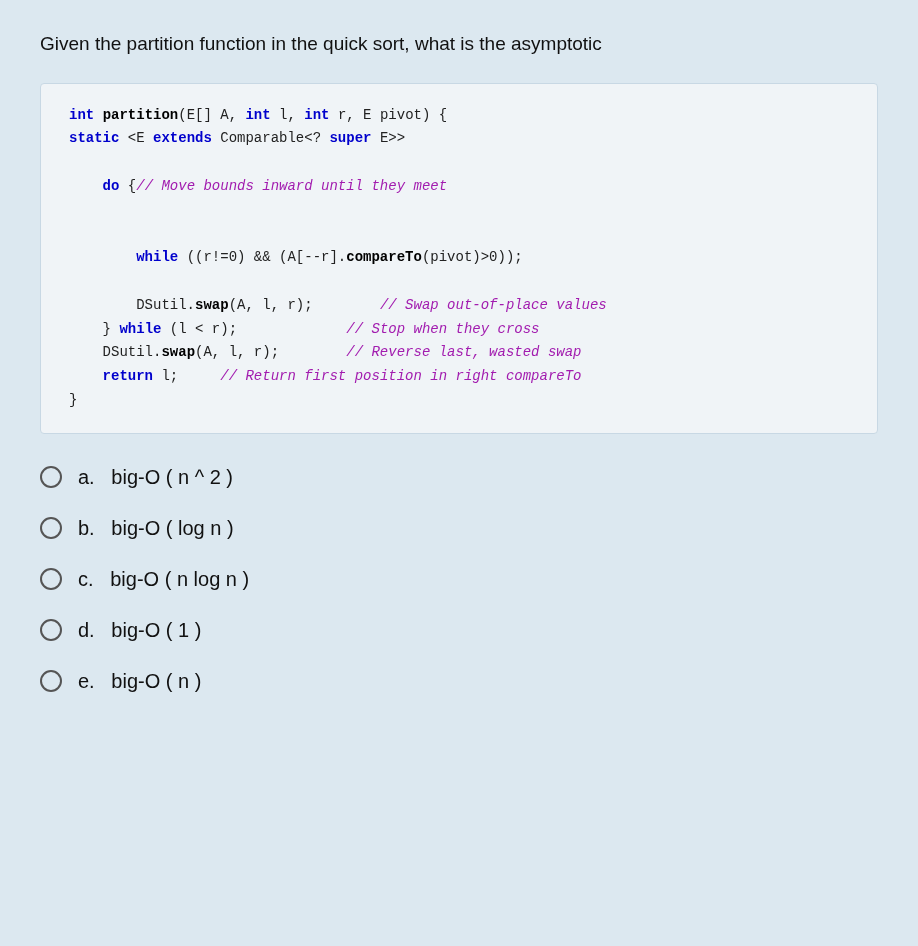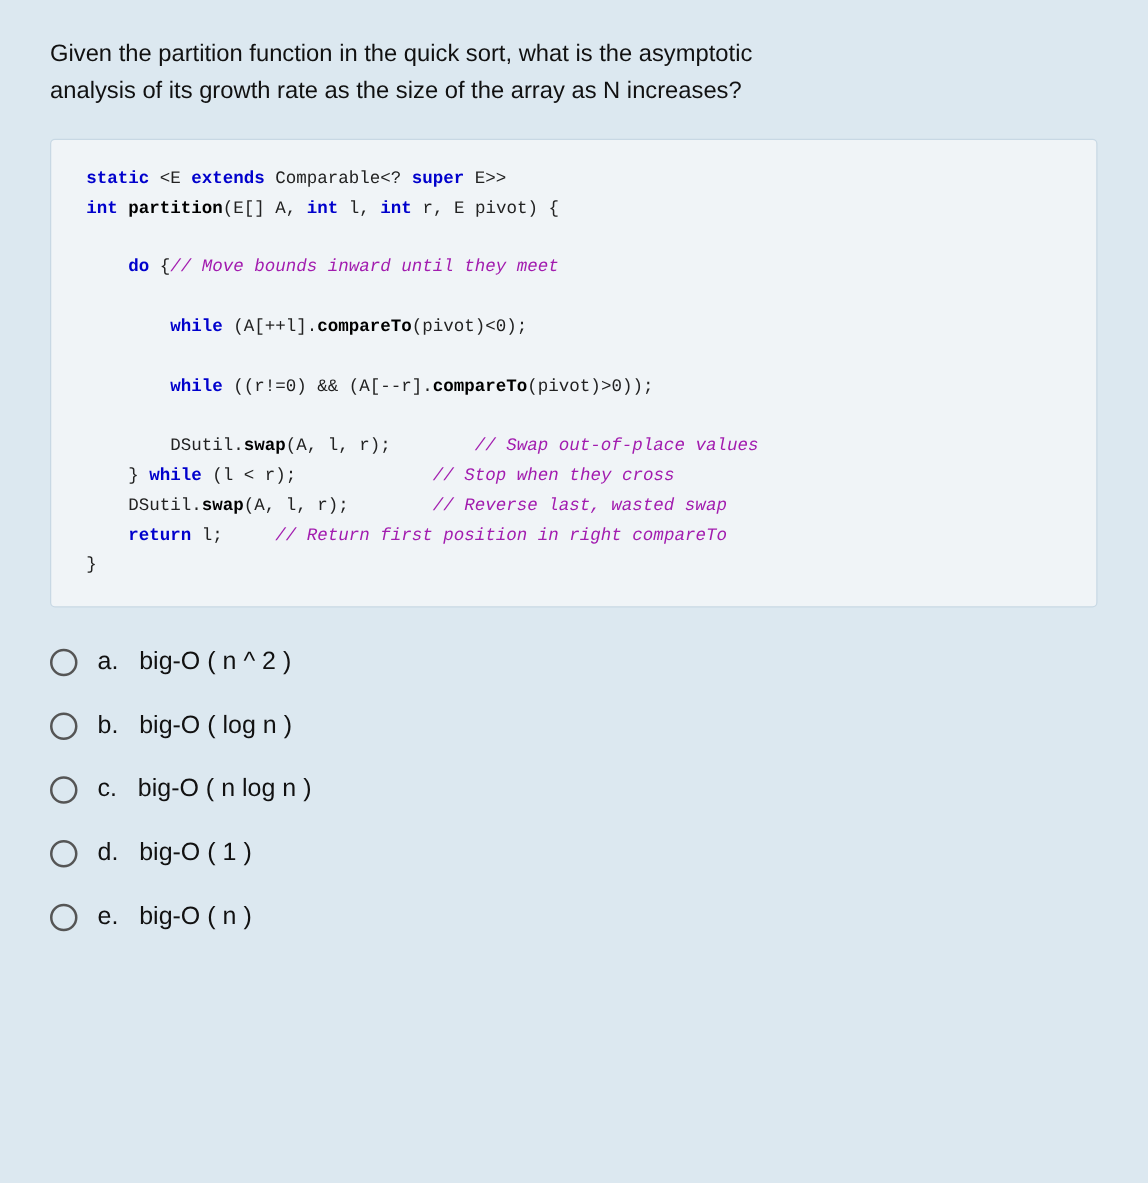--- a/index.html
+++ b/index.html
@@ -58,30 +58,28 @@
       font-size: 20px;
       color: #111;
     }
   </style>
 </head>
 <body>
 
 <div>
   <p class="question-text">
     <span>Given the partition function in the quick sort, what is the asymptotic</span><br>
-    <span>analysis of its growth rate as the size of the array as N increases?</span>
   </p>
 
   <div class="code-block">
+    <div class="code-line"><span class="kw">int</span> <span class="method">partition</span>(E[] A, <span class="kw">int</span> l, <span class="kw">int</span> r, E pivot) {</div>
     <div class="code-line"><span class="kw">static</span> &lt;E <span class="kw">extends</span> Comparable&lt;? <span class="kw">super</span> E&gt;&gt;</div>
-    <div class="code-line"><span class="kw">int</span> <span class="method">partition</span>(E[] A, <span class="kw">int</span> l, <span class="kw">int</span> r, E pivot) {</div>
     <div class="code-line">&nbsp;</div>
     <div class="code-line">    <span class="kw">do</span> {<span class="comment">// Move bounds inward until they meet</span></div>
     <div class="code-line">&nbsp;</div>
-    <div class="code-line">        <span class="kw">while</span> (A[++l].<span class="method">compareTo</span>(pivot)&lt;0);</div>
     <div class="code-line">&nbsp;</div>
     <div class="code-line">        <span class="kw">while</span> ((r!=0) &amp;&amp; (A[--r].<span class="method">compareTo</span>(pivot)&gt;0));</div>
     <div class="code-line">&nbsp;</div>
     <div class="code-line">        DSutil.<span class="method">swap</span>(A, l, r);        <span class="comment">// Swap out-of-place values</span></div>
     <div class="code-line">    } <span class="kw">while</span> (l &lt; r);             <span class="comment">// Stop when they cross</span></div>
     <div class="code-line">    DSutil.<span class="method">swap</span>(A, l, r);        <span class="comment">// Reverse last, wasted swap</span></div>
     <div class="code-line">    <span class="kw">return</span> l;     <span class="comment">// Return first position in right compareTo</span></div>
     <div class="code-line">}</div>
   </div>
 

